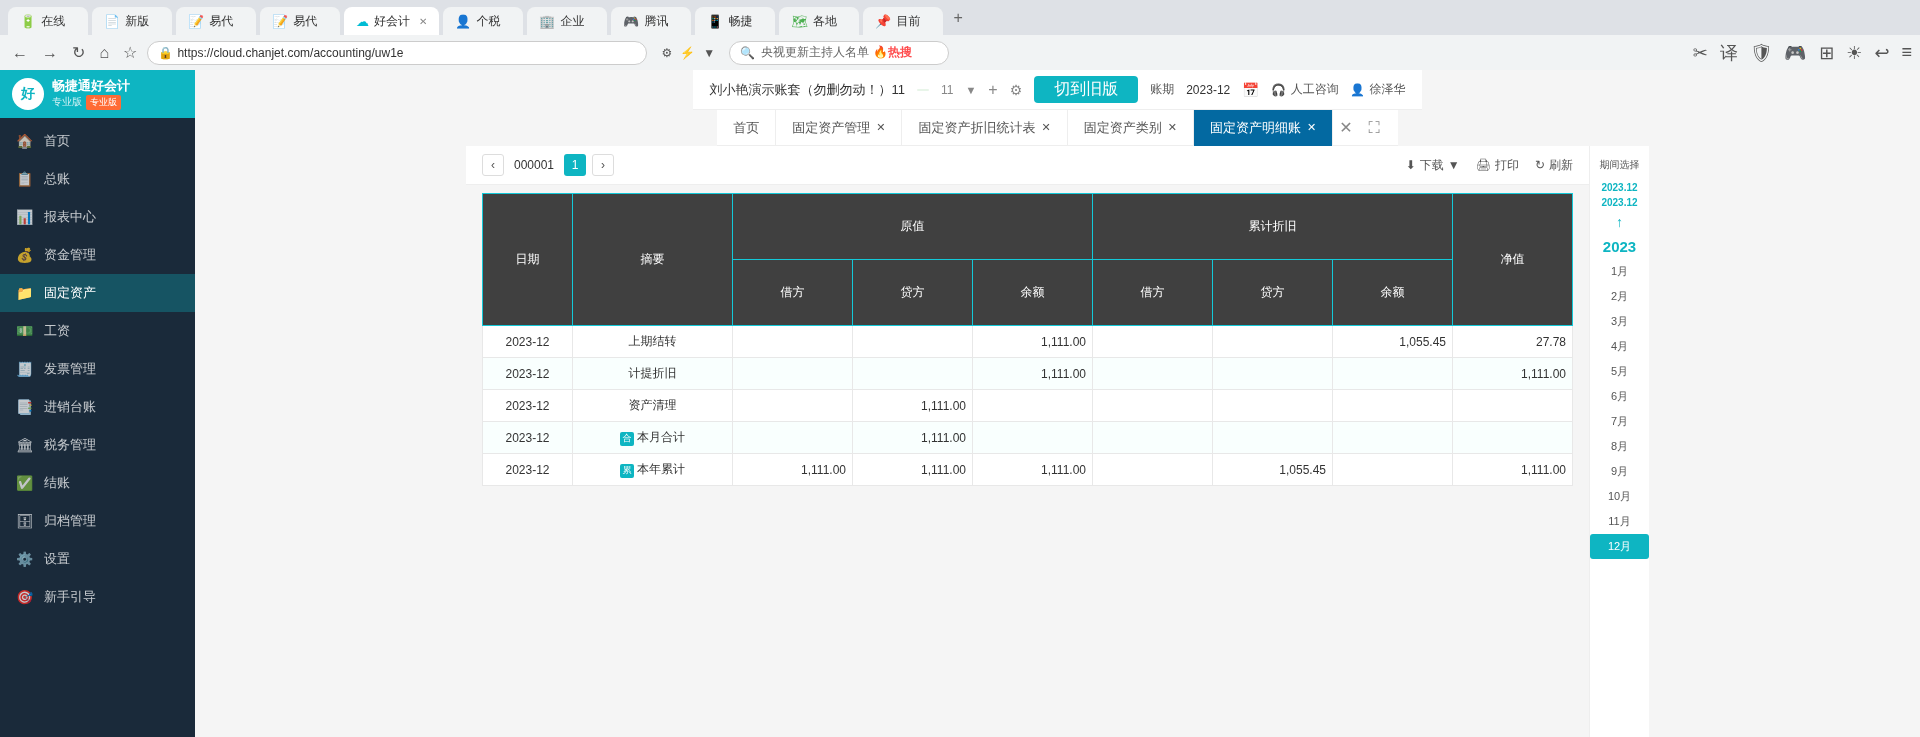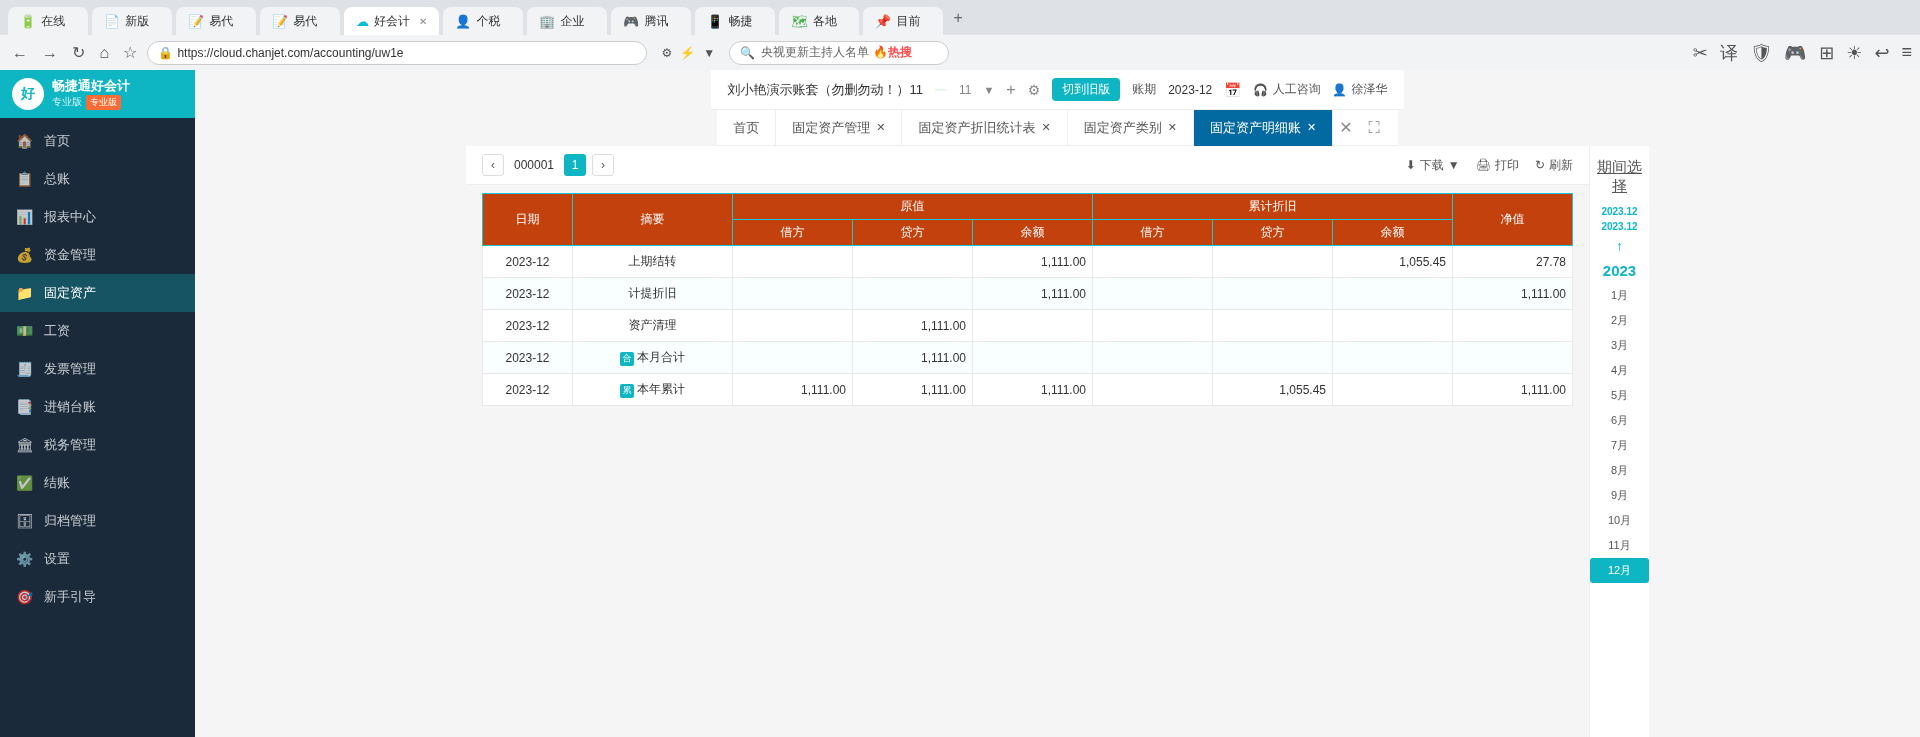--- a/index.html
+++ b/index.html
@@ -35,21 +35,21 @@
     .sidebar-nav { flex: 1; overflow-y: auto; padding: 4px 0; }
     .nav-item { display: flex; align-items: center; gap: 10px; padding: 10px 16px; color: rgba(255,255,255,0.75); cursor: pointer; font-size: 13px; transition: background 0.2s; }
     .nav-item.active { background: rgba(14,181,194,0.3); color: white; }
     .nav-item-icon { width: 18px; height: 18px; display: flex; align-items: center; justify-content: center; font-size: 14px; }
 
     
     .main-content { flex: 1; display: flex; flex-direction: column; background: #f5f5f5; overflow: hidden; align-items: center; }
 
     
     .top-bar { background: white; height: 40px; display: flex; align-items: center; padding: 0 16px; gap: 12px; border-bottom: 1px solid #eee; flex-shrink: 0; }
-    .period-btn { background: #0eb5c2; color: white; font-size: 12px; padding: 3px 10px; border-radius: 4px; cursor: pointer; border: none; }
+    .period-btn { background: #0eb5c2; color: white; font-size: 16px; padding: 3px 20px; border-radius: 4px; cursor: pointer; border: none; }
     .top-bar-right { margin-left: auto; display: flex; align-items: center; gap: 12px; }
     .help-btn { display: flex; align-items: center; gap: 4px; font-size: 12px; color: #555; cursor: pointer; }
     .user-btn { display: flex; align-items: center; gap: 4px; font-size: 12px; color: #555; cursor: pointer; }
 
     
     .page-tabs { background: white; display: flex; align-items: center; height: 36px; padding: 0 0 0 0; border-bottom: 1px solid #eee; flex-shrink: 0; }
     .page-tab { padding: 0 16px; height: 36px; display: flex; align-items: center; font-size: 13px; color: #555; cursor: pointer; border-right: 1px solid #eee; gap: 6px; }
     .page-tab.active { background: #0369a1; color: white; }
     .page-tab-close { font-size: 11px; cursor: pointer; }
     .tab-expand-btns { margin-left: auto; display: flex; align-items: center; gap: 4px; padding-right: 8px; }
@@ -63,30 +63,30 @@
     .ledger-toolbar { background: white; padding: 8px 16px; display: flex; align-items: center; justify-content: space-between; border-bottom: 1px solid #eee; flex-shrink: 0; }
     .pagination { display: flex; align-items: center; gap: 6px; }
     .page-nav { width: 22px; height: 22px; border: 1px solid #ddd; border-radius: 3px; display: flex; align-items: center; justify-content: center; cursor: pointer; font-size: 12px; color: #555; }
     .page-num { background: #0eb5c2; color: white; width: 22px; height: 22px; border-radius: 3px; display: flex; align-items: center; justify-content: center; font-size: 12px; }
     .toolbar-right { display: flex; align-items: center; gap: 16px; }
     .toolbar-btn { display: flex; align-items: center; gap: 4px; font-size: 12px; color: #555; cursor: pointer; }
 
     
     .ledger-table-wrap { flex: 1; overflow: auto; padding: 8px 16px; }
     .ledger-table { width: 100%; border-collapse: collapse; background: white; }
-    .ledger-table th { background: #c2410c; color: white; text-align: center; padding: 4px 6px; font-size: 12px; font-weight: normal; border: 1px solid #13c9d8; }
+    .ledger-table th { background: #404040; color: white; text-align: center; padding: 24px 6px; font-size: 12px; font-weight: normal; border: 1px solid #13c9d8; }
     .ledger-table td { text-align: center; padding: 7px 6px; font-size: 12px; border: 1px solid #e8e8e8; color: #333; }
     .ledger-table tr:nth-child(odd) td { background: #fff; }
     .ledger-table tr:nth-child(even) td { background: #f9fffe; }
     .row-icon { display: inline-flex; align-items: center; justify-content: center; width: 14px; height: 14px; background: #0eb5c2; color: white; border-radius: 2px; font-size: 9px; margin-right: 3px; }
     .text-right { text-align: right !important; }
 
     
     .right-panel { width: 60px; background: white; border-left: 1px solid #eee; display: flex; flex-direction: column; align-items: center; padding-top: 8px; font-size: 11px; color: #333; flex-shrink: 0; }
-    .period-selector-label { font-size: 15px; color: #555; margin-bottom: 4px; writing-mode: horizontal-tb; text-align: center; padding: 4px; text-decoration: underline; }
+    .period-selector-label { font-size: 10px; color: #555; margin-bottom: 4px; writing-mode: horizontal-tb; text-align: center; padding: 4px; }
     .period-date { font-size: 10px; color: #0eb5c2; font-weight: bold; padding: 2px 4px; }
     .period-arrow { color: #0eb5c2; font-size: 14px; cursor: pointer; padding: 4px; }
     .month-list { display: flex; flex-direction: column; align-items: center; width: 100%; }
     .month-item { width: 100%; text-align: center; padding: 5px 0; cursor: pointer; font-size: 11px; color: #555; }
     .month-item.active { background: #0eb5c2; color: white; border-radius: 3px; }
   </style>
 </head>
 <body>
 
 <div class="browser-chrome">

